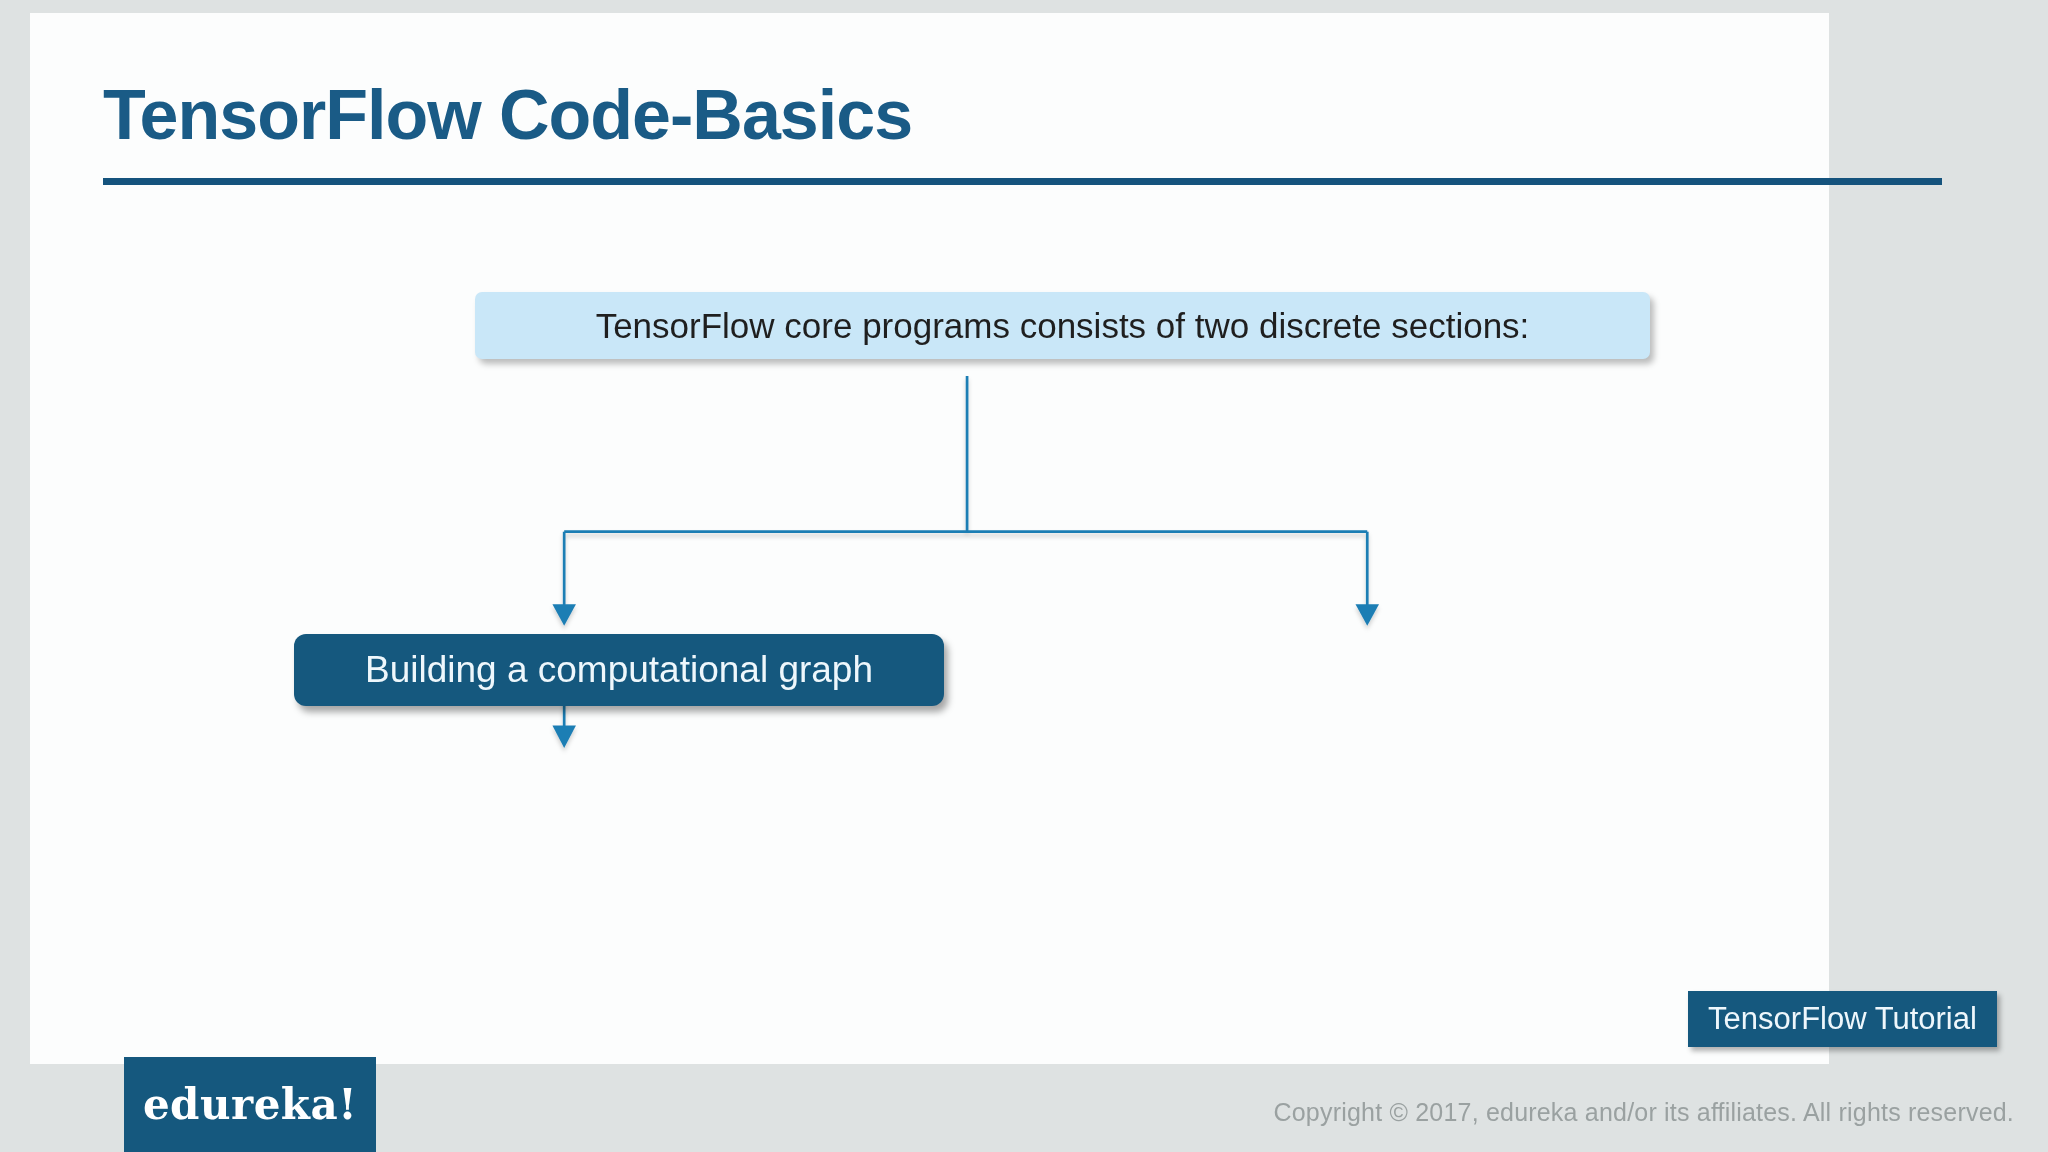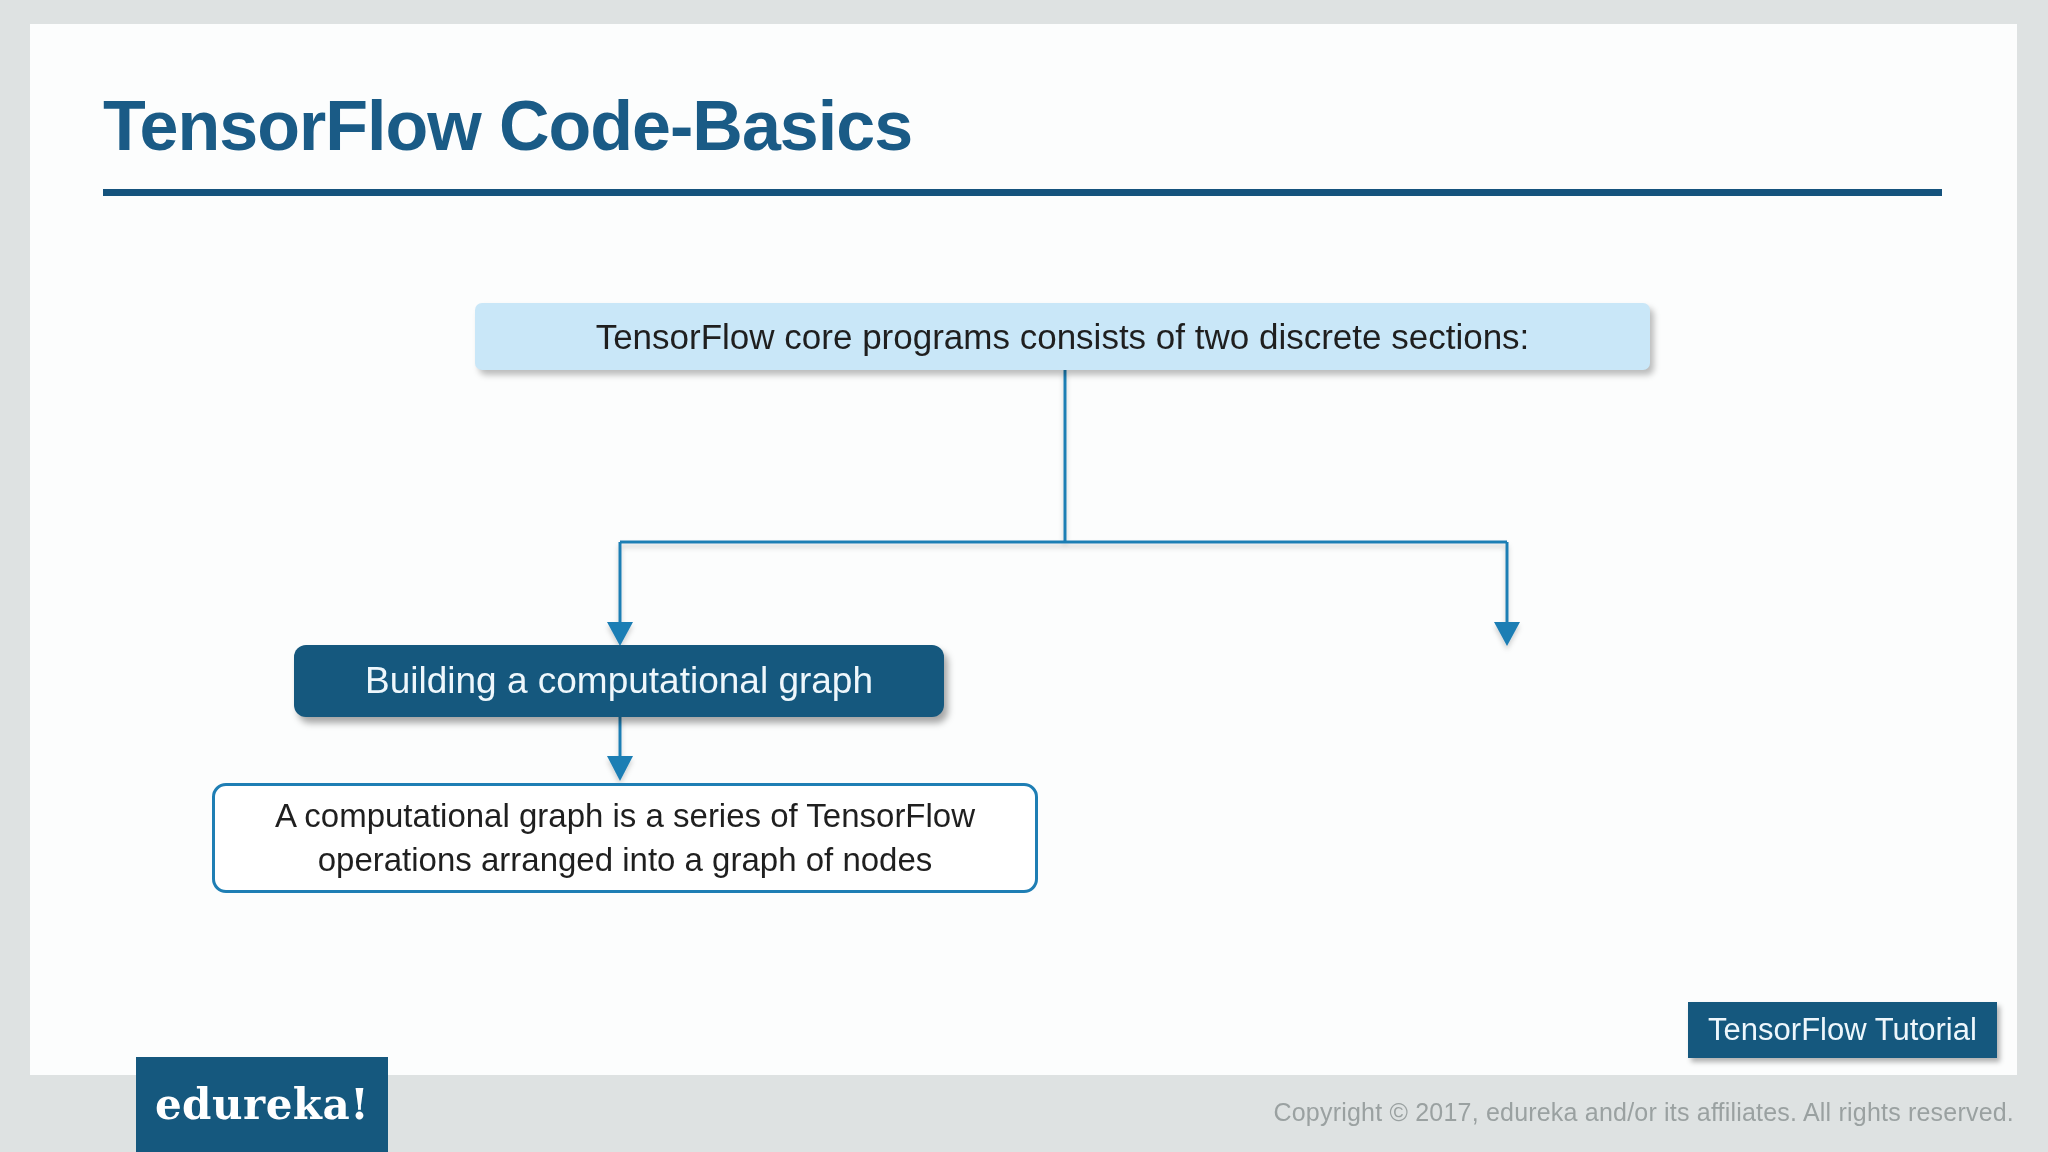--- a/index.html
+++ b/index.html
@@ -16,21 +16,21 @@
   }
   *{box-sizing:border-box;margin:0;padding:0;}
   html,body{width:2048px;height:1152px;overflow:hidden;}
   body{
     background:var(--background);
     font-family:"Liberation Sans", sans-serif;
     position:relative;
   }
   .stage{position:absolute;inset:0;}
   .slide{
-    position:absolute;left:30px;top:24px;width:1987px;height:1051px;
+    position:absolute;left:30px;top:13px;width:1799px;height:1051px;
     background:var(--slide);
   }
   .slide-title{
     position:absolute;left:73px;top:62px;
     font-size:70px;font-weight:700;letter-spacing:-1px;
     color:var(--title_blue);white-space:nowrap;
   }
   .title-rule{
     position:absolute;left:73px;top:165px;width:1839px;height:7px;
     background:var(--rule_blue);
@@ -61,21 +61,21 @@
     color:var(--box_text_dark);font-size:33px;line-height:1.32;
     padding:0 22px;
   }
   .tutorial-badge{
     position:absolute;left:1658px;top:978px;width:309px;height:56px;
     background:var(--dark_blue);color:var(--box_text_light);
     display:flex;align-items:center;justify-content:center;
     font-size:31px;box-shadow:3px 4px 5px rgba(0,0,0,.3);
   }
   .edureka-logo{
-    position:absolute;left:136px;top:1057px;width:252px;height:95px;
+    position:absolute;left:124px;top:1057px;width:252px;height:95px;
     background:var(--dark_blue);color:#fff;z-index:5;
     display:flex;align-items:center;justify-content:center;
     font-family:"DejaVu Serif", serif;font-weight:700;font-size:42px;
     letter-spacing:0.5px;
   }
   .copyright{
     position:absolute;right:34px;top:1098px;
     color:var(--footer_text);font-size:25px;letter-spacing:0.2px;
     white-space:nowrap;
   }
@@ -103,21 +103,20 @@
         <path d="M1477 518 V601"></path>
         <path d="M590 693 V734"></path>
         <polygon points="577,598 603,598 590,622"></polygon>
         <polygon points="1464,598 1490,598 1477,622"></polygon>
         <polygon points="577,732 603,732 590,757"></polygon>
       </g>
     </svg>
 
     <div class="diagram-box root-box">TensorFlow core programs consists of two discrete sections:</div>
     <div class="diagram-box dark-box left-box">Building a computational graph</div>
-    <div class="diagram-box note-box">A computational graph is a series of TensorFlow operations arranged into a graph of nodes</div>
 
     <div class="tutorial-badge">TensorFlow Tutorial</div>
   </div>
 
   <div class="edureka-logo">edureka!</div>
   <div class="copyright">Copyright © 2017, edureka and/or its affiliates. All rights reserved.</div>
 
 </div>
 
 </body></html>

